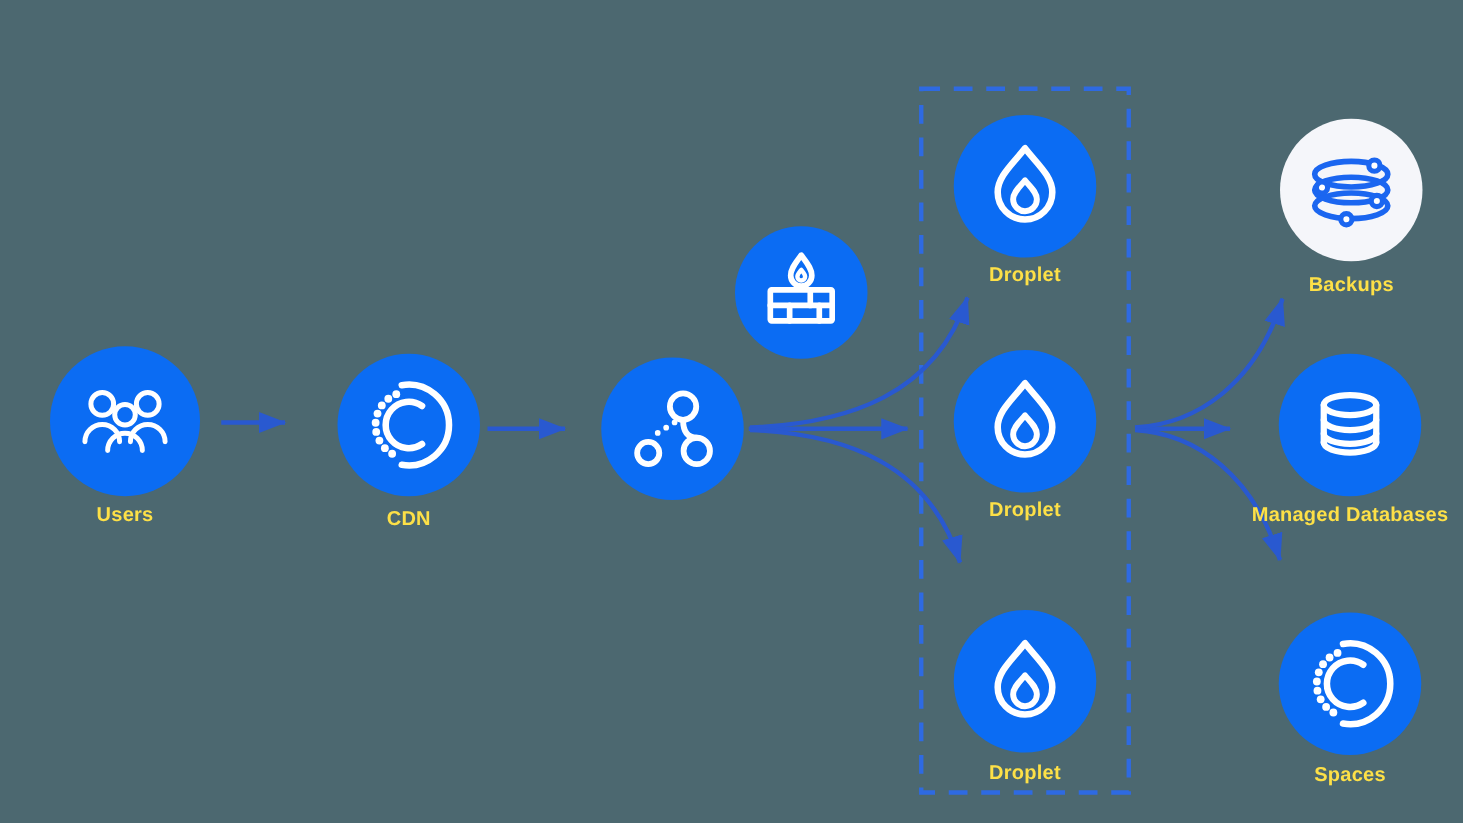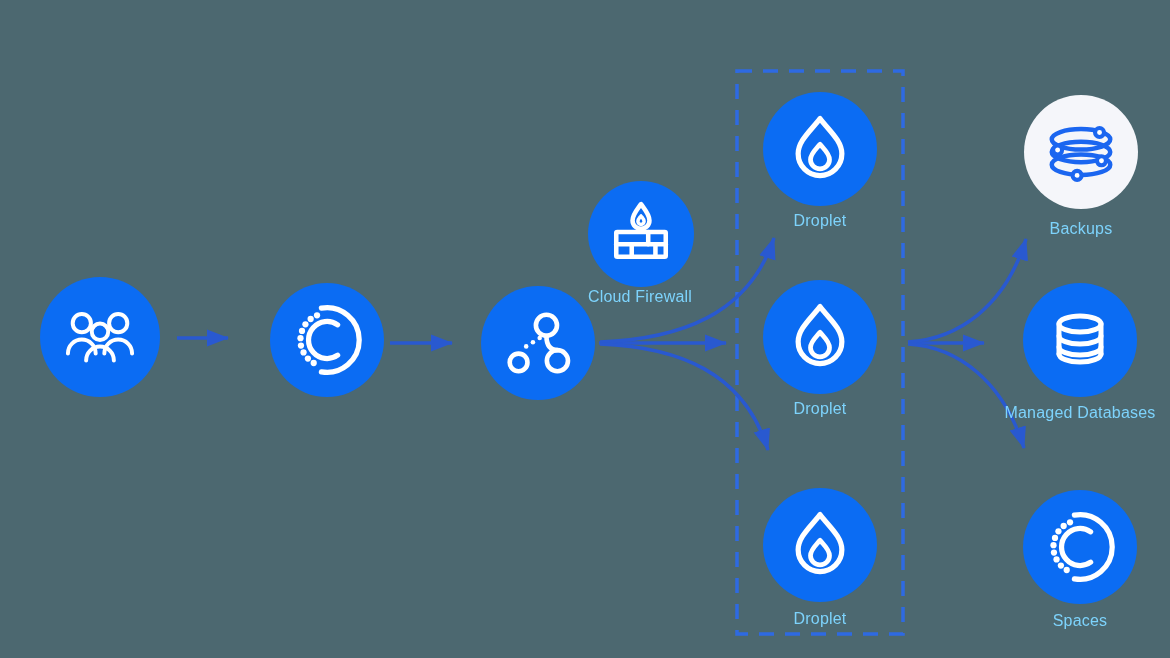--- a/index.html
+++ b/index.html
@@ -16,23 +16,23 @@
     border-radius:50%;
     background:#0b6cf3;
     display:flex; align-items:center; justify-content:center;
   }
   .node.light { background:#f5f6fa; }
   .node-label {
     position:absolute;
     width:200px;
     text-align:center;
     font-size:16px;
-    font-weight:400;
+    font-weight:700;
     letter-spacing:0.2px;
-    color:#7dd3fc;
+    color:#fde047;
   }
   .ic { display:block; }
 </style>
 </head>
 <body>
 
 <div id="canvas">
 
   <svg class="layer" width="1170" height="658" viewBox="0 0 1170 658">
     <defs>
@@ -60,38 +60,40 @@
   <div class="node" style="left:40px; top:277px; width:120px; height:120px;">
     <svg class="ic" width="78" height="78" viewBox="-45 -45 90 90" fill="none" stroke="#ffffff" stroke-width="4.6" stroke-linecap="round">
       <circle cx="-21" cy="-16" r="10.5"></circle>
       <circle cx="21" cy="-16" r="10.5"></circle>
       <path d="M -37 19 a 16 16 0 0 1 32 0"></path>
       <path d="M 5 19 a 16 16 0 0 1 32 0"></path>
       <circle cx="0" cy="-6" r="9.5"></circle>
       <path d="M -16 27 a 16 16 0 0 1 32 0"></path>
     </svg>
   </div>
+  <div class="node-label" style="left:0px; top:404px;">Users</div>
 
   <div class="node" style="left:270px; top:283px; width:114px; height:114px;">
     <svg class="ic" width="76" height="76" viewBox="-40 -40 80 80" fill="none">
       <path d="M -5.9 -33.5 A 34 34 0 1 1 -5.9 33.5" stroke="#ffffff" stroke-width="5.5" stroke-linecap="round"></path>
       <path d="M 11.2 -16 A 19.5 19.5 0 1 0 11.2 16" stroke="#ffffff" stroke-width="5.5" stroke-linecap="round"></path>
       <g fill="#ffffff">
         <circle cx="-10.5" cy="-26" r="3.3"></circle>
           <circle cx="-17.2" cy="-22.1" r="3.3"></circle>
         <circle cx="-22.7" cy="-16.5" r="3.3"></circle>
           <circle cx="-26.3" cy="-9.6" r="3.3"></circle>
         <circle cx="-27.9" cy="-1.9" r="3.3"></circle>
           <circle cx="-27.4" cy="5.8" r="3.3"></circle>
         <circle cx="-24.7" cy="13.1" r="3.3"></circle>
           <circle cx="-20.1" cy="19.5" r="3.3"></circle>
         <circle cx="-14" cy="24.2" r="3.3"></circle>
       </g>
     </svg>
   </div>
+  <div class="node-label" style="left:227px; top:407px;">CDN</div>
 
   <div class="node" style="left:481px; top:286px; width:114px; height:114px;">
     <svg class="ic" width="76" height="76" viewBox="-45 -45 90 90" fill="none" stroke="#ffffff" stroke-width="5.5" stroke-linecap="round">
       <circle cx="10" cy="-21" r="12.5"></circle>
       <circle cx="23" cy="21" r="12.5"></circle>
       <circle cx="-23" cy="23" r="10.5"></circle>
       <path d="M 10 -8.5 Q 10 8.5 23 8.5"></path>
       <g fill="#ffffff" stroke="none">
         <circle cx="-14" cy="4" r="2.7"></circle>
           <circle cx="-6" cy="-1" r="2.7"></circle>
@@ -104,21 +106,20 @@
     <svg class="ic" width="66" height="66" viewBox="-32 -32 64 64" fill="none" stroke="#ffffff" stroke-width="4.4" stroke-linejoin="round" stroke-linecap="round">
       <path d="M 0 -29 C -3.8 -23.5 -8.2 -19 -8.2 -13.2 A 8.2 8.2 0 0 0 8.2 -13.2 C 8.2 -19 3.8 -23.5 0 -29 Z"></path>
       <path d="M 0 -17.5 C -1.4 -15.7 -3 -14.2 -3 -12.3 A 3 3 0 0 0 3 -12.3 C 3 -14.2 1.4 -15.7 0 -17.5 Z" stroke-width="3.4"></path>
       <rect x="-24" y="-2" width="48" height="24" rx="1"></rect>
       <path d="M -24 10 H 24"></path>
       <path d="M 7 -2 V 10"></path>
       <path d="M -9 10 V 22"></path>
       <path d="M 14 10 V 22"></path>
     </svg>
   </div>
-  <div class="node-label" style="left:540px; top:288px;">Cloud Firewall</div>
 
   <div class="node" style="left:763px; top:92px; width:114px; height:114px;">
     <svg class="ic" width="76" height="76" viewBox="-40 -40 80 80" fill="none" stroke="#ffffff" stroke-width="5.5" stroke-linejoin="round">
       <path d="M 0 -32 C -10 -19 -23 -8.5 -23 5 A 23 23 0 0 0 23 5 C 23 -8.5 10 -19 0 -32 Z"></path>
       <path d="M 0 -5 C -4.5 0.5 -10 5 -10 11 A 10 10 0 0 0 10 11 C 10 5 4.5 0.5 0 -5 Z" stroke-width="5"></path>
     </svg>
   </div>
   <div class="node-label" style="left:720px; top:212px;">Droplet</div>
 
   <div class="node" style="left:763px; top:280px; width:114px; height:114px;">

